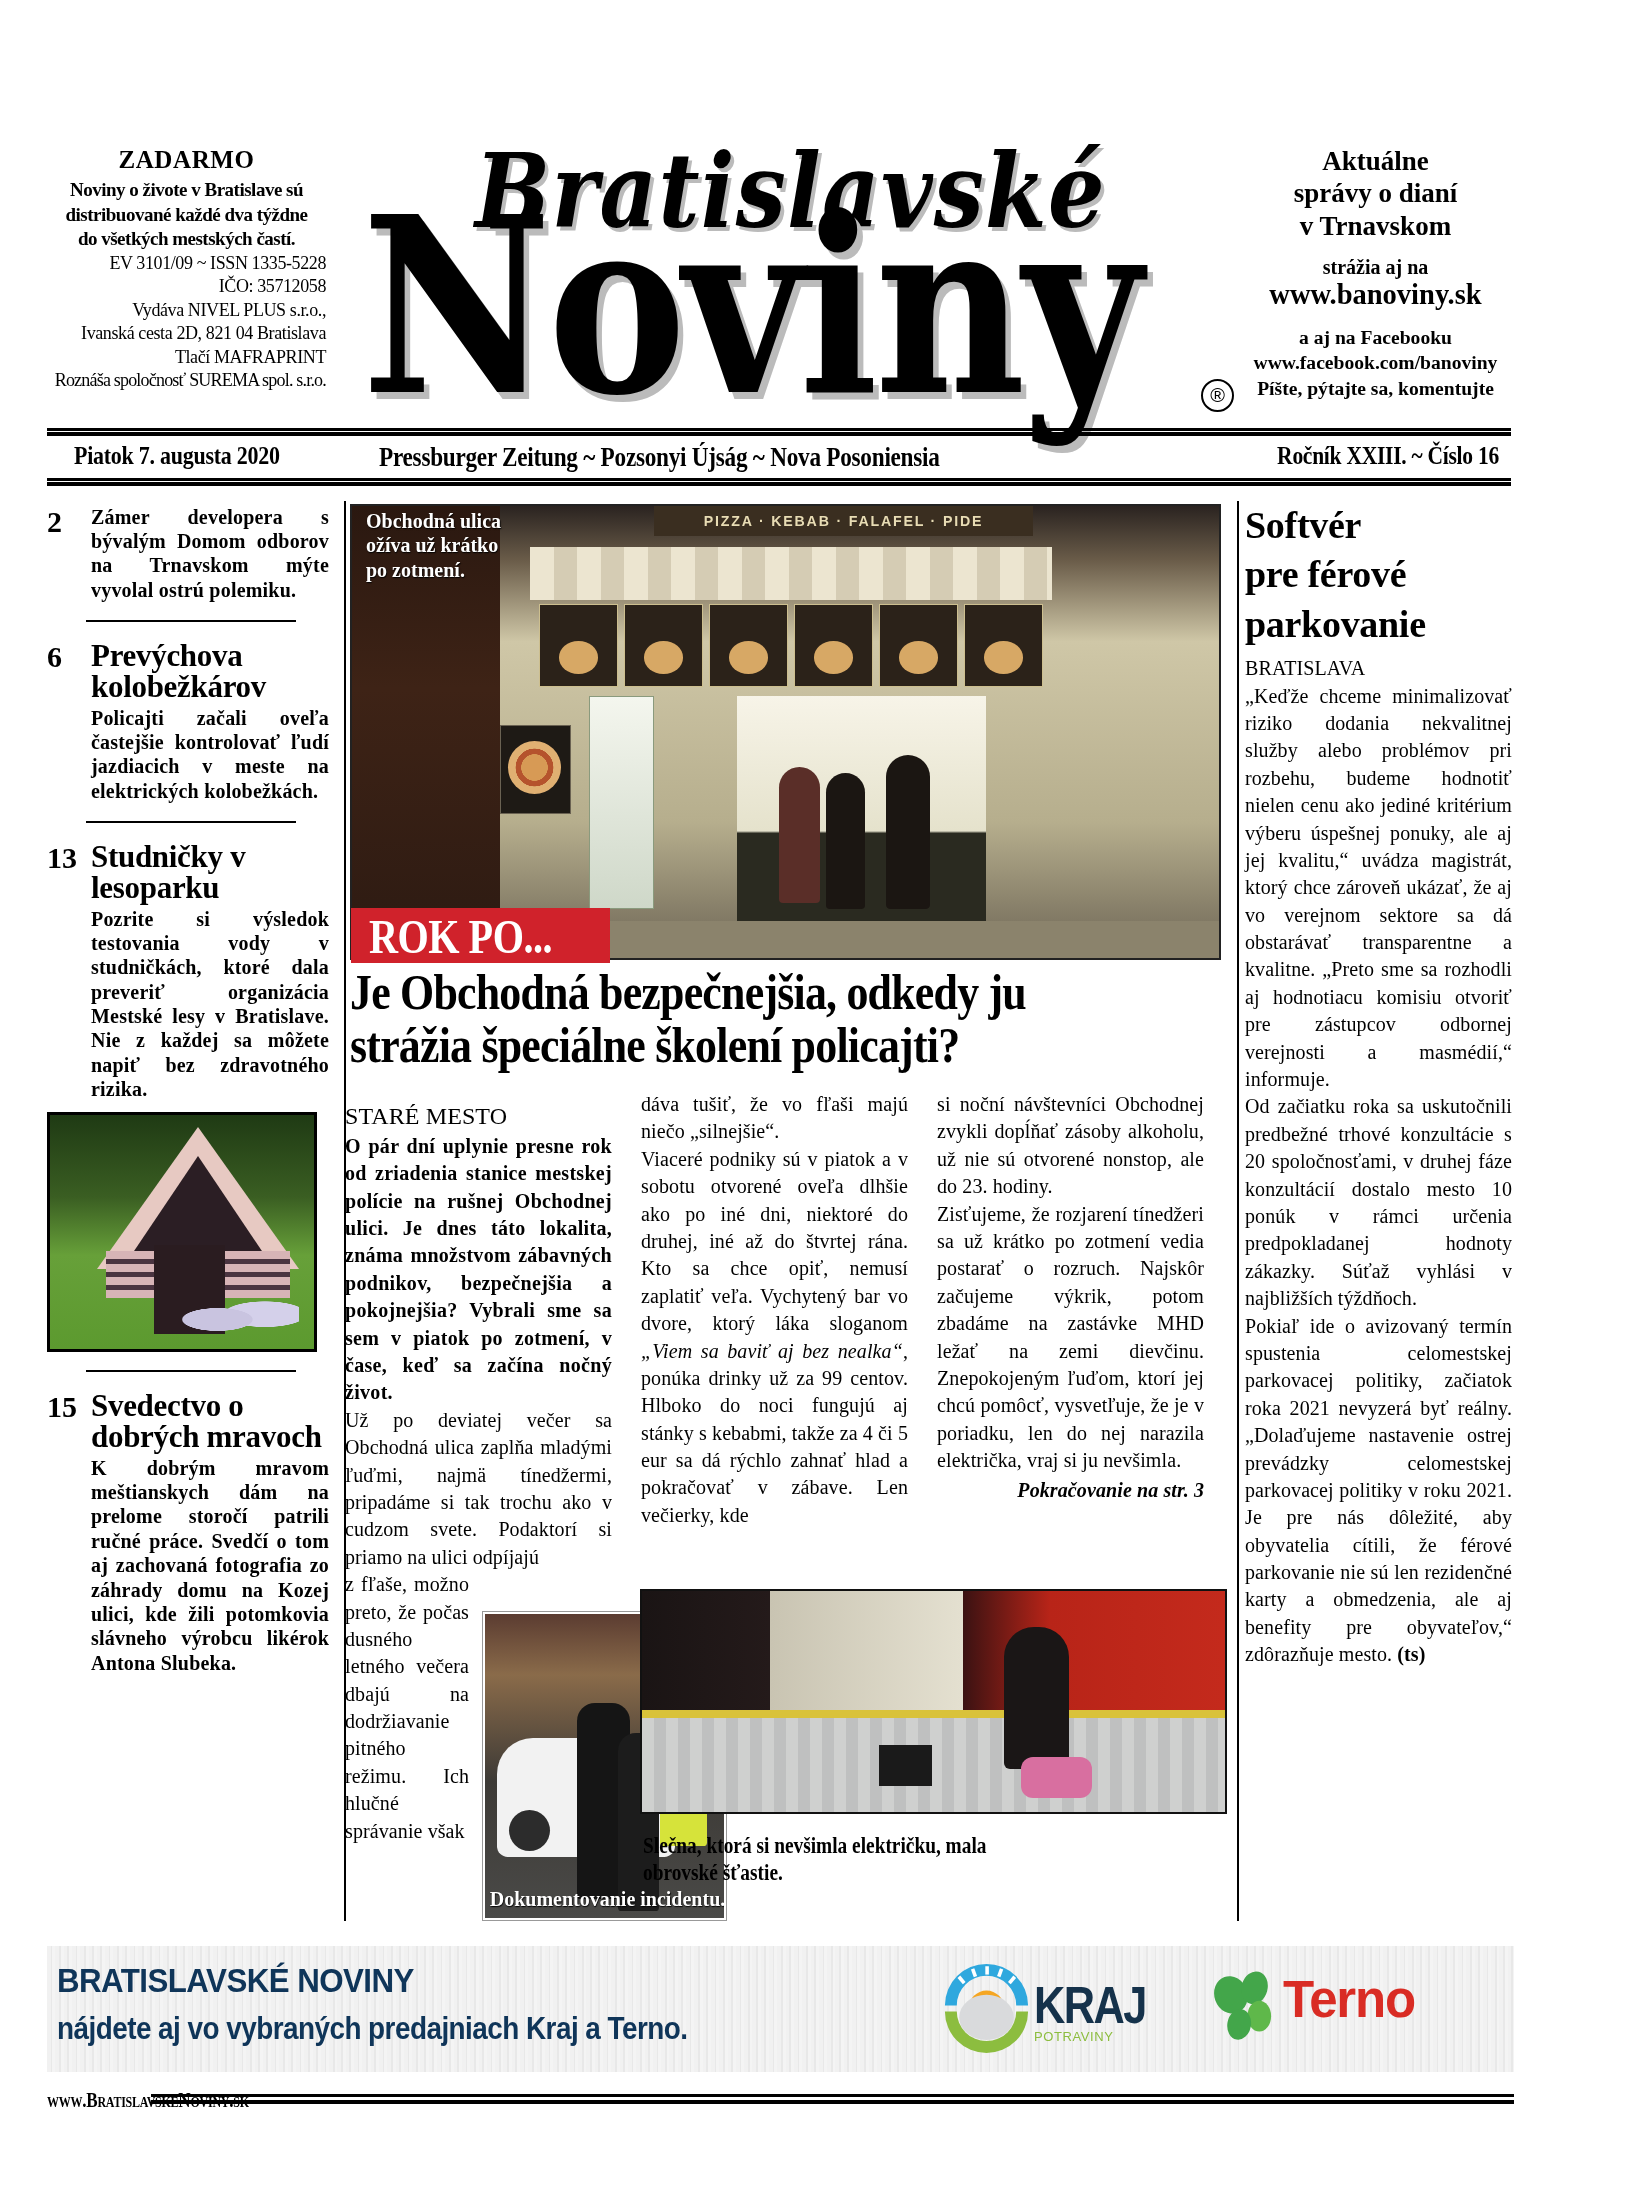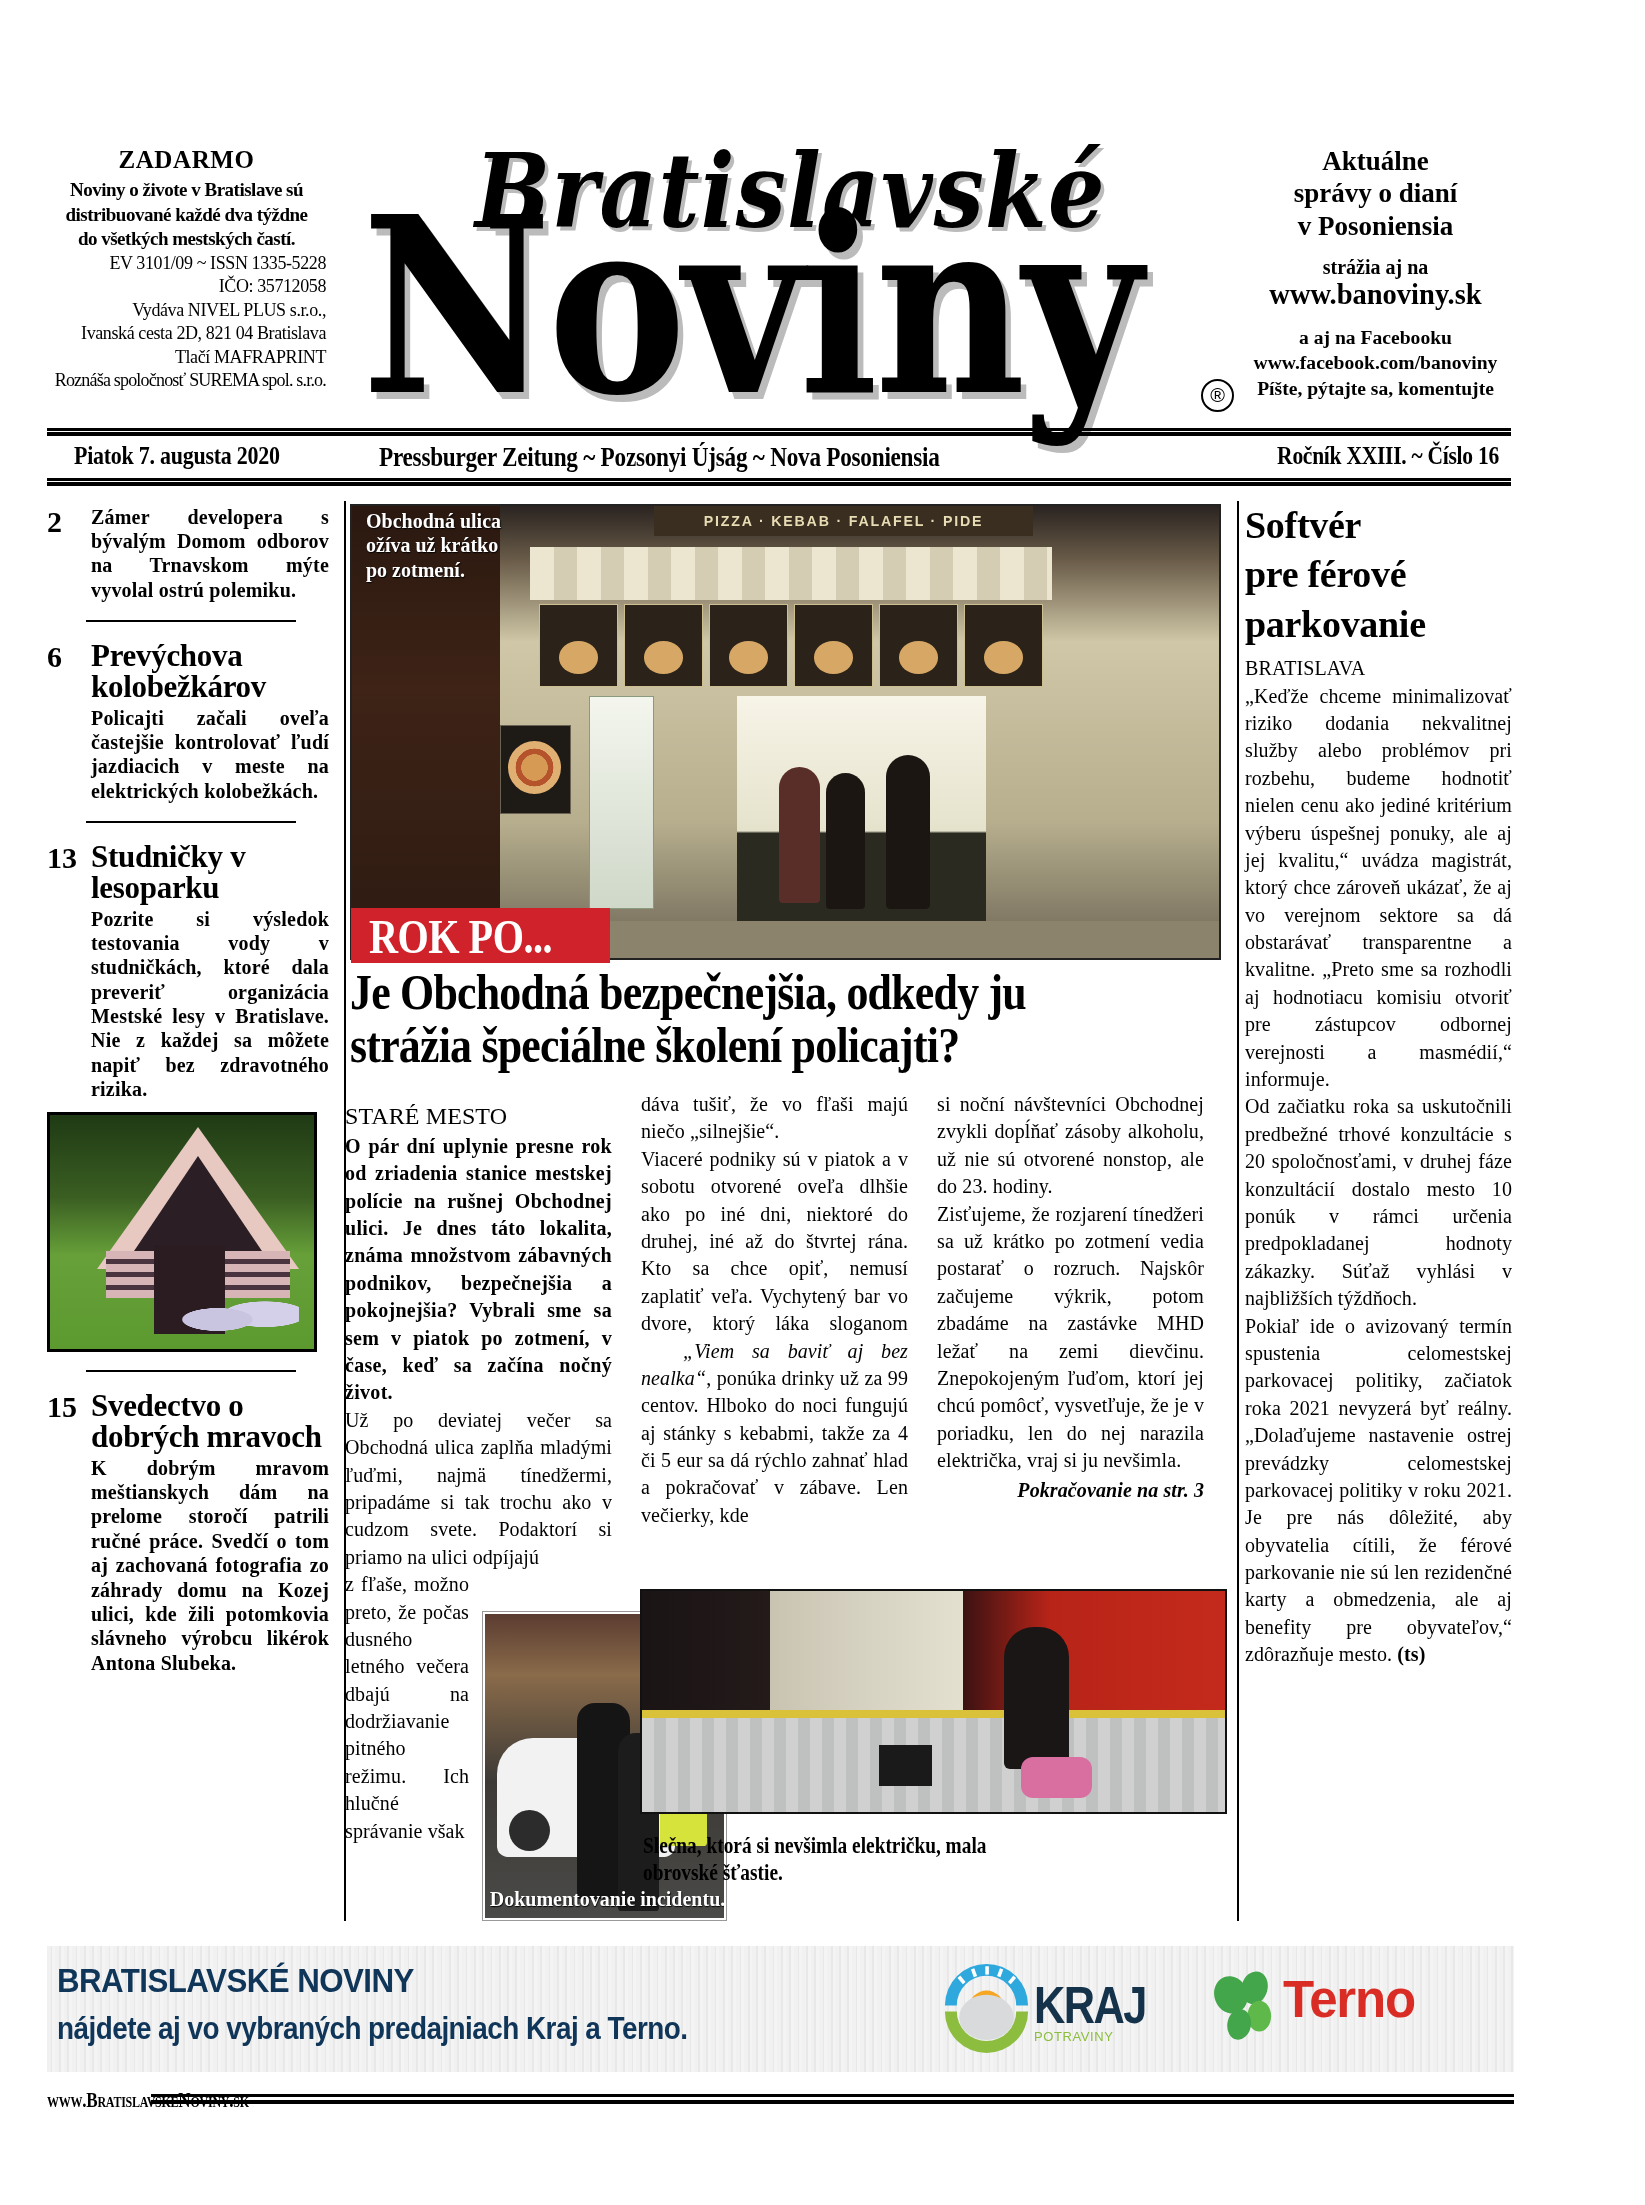--- a/index.html
+++ b/index.html
@@ -83,21 +83,21 @@
 
   .article-col { font-size: 20px; line-height: 1.37; text-align: justify; letter-spacing: 0.1px; }
   .col1 { left: 345px; top: 1100px; width: 267px; }
   .col2 { left: 641px; top: 1091px; width: 267px; }
   .col3 { left: 937px; top: 1091px; width: 267px; }
   .article-col .loc { font-size: 24px; font-weight: normal; }
   .article-col .lead { font-weight: bold; letter-spacing: 0.3px; }
   .article-col .cont { font-weight: bold; font-style: italic; text-align: right; margin-top: 2.4px; }
   .article-col .narrow { width: 124px; }
   .article-col p { margin: 0; }
-  .article-col em { font-style: italic; margin-left: 42px; }
+  .article-col em { font-style: italic; }
 
   .photo-car { left: 483px; top: 1612px; width: 243px; height: 308px; border: 2.4px solid #fff; outline: 0.6px solid #999; overflow: hidden;
     background: linear-gradient(180deg, #5b3c31 0%, #8a6b4a 20%, #3d3a36 55%, #4a4a48 100%); }
   .photo-car .car { position: absolute; left: 12px; top: 124px; width: 178px; height: 119px; background: #f2f2f2; border-radius: 36px 53px 10.7px 10.7px; }
   .photo-car .wheel { position: absolute; left: 24px; top: 196px; width: 41px; height: 41px; border-radius: 50%; background: #2c2c2c; }
   .photo-car .man { position: absolute; left: 92px; top: 89px; width: 53px; height: 196px; background: #151515; border-radius: 18px 18px 3.6px 3.6px; }
   .photo-car .woman { position: absolute; left: 133px; top: 119px; width: 41px; height: 178px; background: #1c1c1c; border-radius: 18px 18px 3.6px 3.6px; }
   .photo-car .vest { position: absolute; left: 175px; top: 119px; width: 47px; height: 113px; background: #d6e33a; border-radius: 12px 12px 3.6px 3.6px; }
   .photo-car .cap { position: absolute; left: 4.7px; bottom: 7.1px; color: #fff; font-size: 20px; font-weight: bold; text-shadow: 0.6px 0.6px 1.2px #000; white-space: nowrap; }
 
@@ -151,21 +151,21 @@
 
 <div class="abs logo">
   <div class="sub">Bratislavské</div>
   <div class="main">Noviny</div>
   <div class="reg">®</div>
 </div>
 
 <div class="abs promo">
   <div class="big">Aktuálne</div>
   <div class="big">správy o dianí</div>
-  <div class="big">v Posoniensia</div>
+  <div class="big">v Trnavskom</div>
   <div class="mid">strážia aj na</div>
   <div class="url">www.banoviny.sk</div>
   <div class="small first">a aj na Facebooku</div>
   <div class="small">www.facebook.com/banoviny</div>
   <div class="small">Píšte, pýtajte sa, komentujte</div>
 </div>
 
 <div class="abs rule-double rule-top"></div>
 
 <div class="abs dateline">

